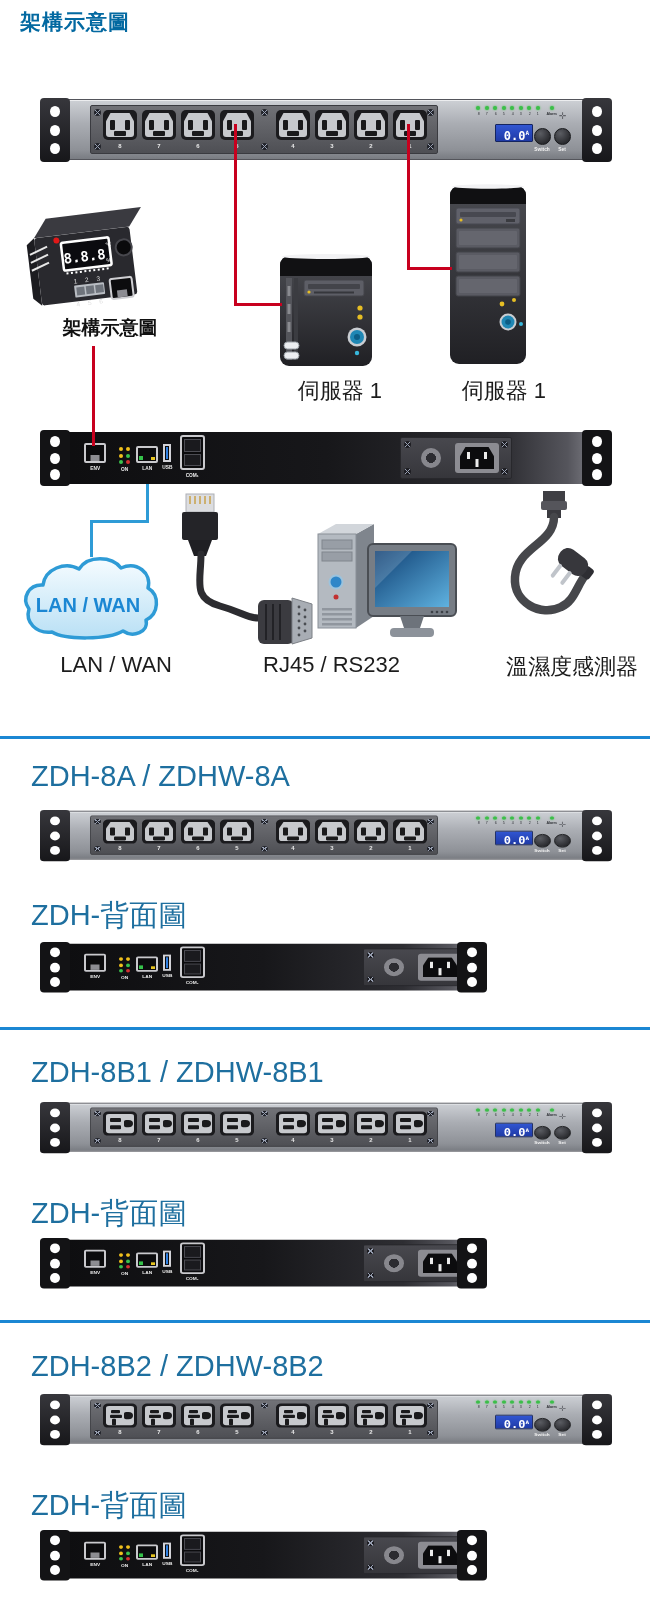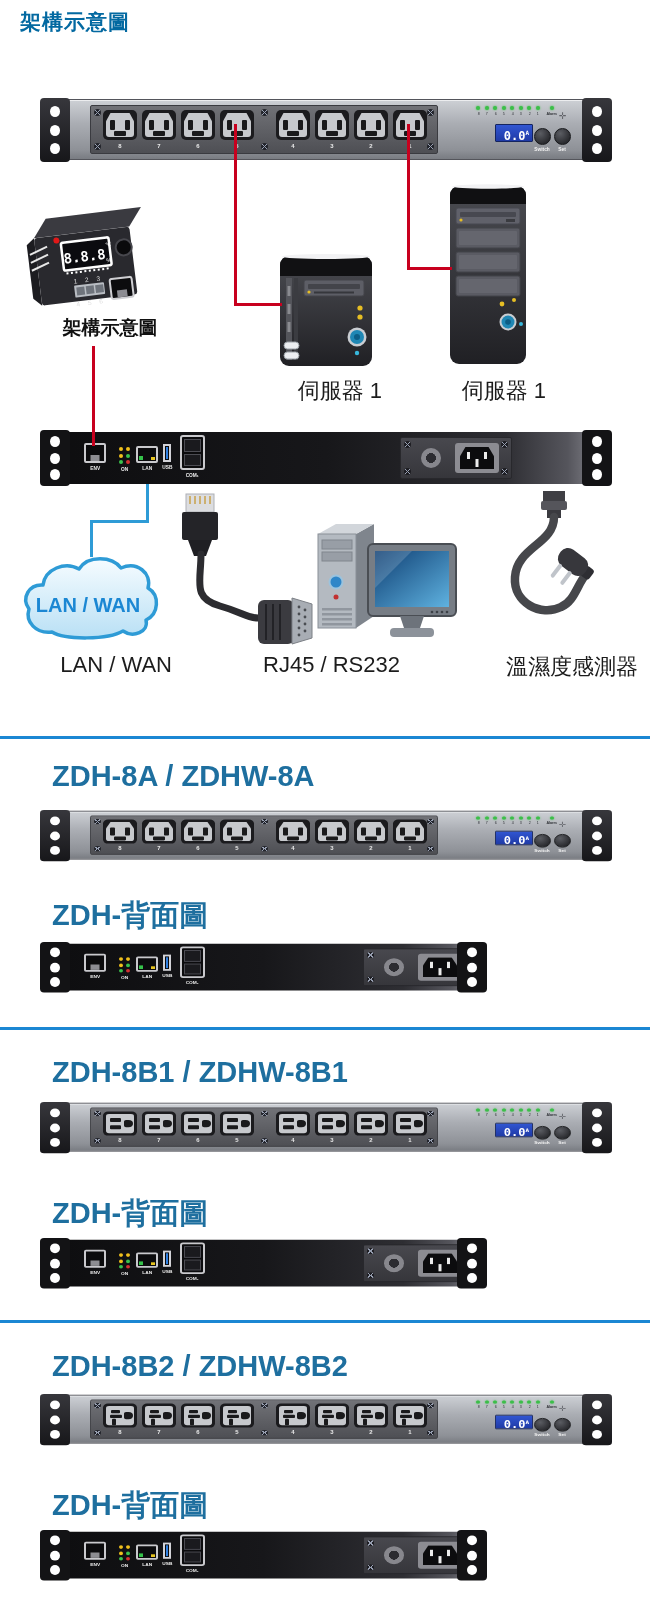--- a/index.html
+++ b/index.html
@@ -1,20 +1,20 @@
 <!DOCTYPE html>
 <html><head>
 <meta charset="utf-8">
 <style>
   *{margin:0;padding:0;box-sizing:border-box}
   html,body{background:#fff}
   body{width:650px;height:1620px;position:relative;font-family:"Liberation Sans","DejaVu Sans",sans-serif;overflow:hidden}
   .abs{position:absolute}
   .page-title{left:20px;top:8px;font-size:21px;font-weight:bold;color:#0369a1;letter-spacing:1px}
-  .sec-h{left:52px;font-size:29px;font-weight:bold;color:#1E6F9F}
+  .sec-h{left:31px;font-size:29px;font-weight:normal;color:#1E6F9F}
   .divider{left:0;width:650px;height:3px;background:#1B87D3}
   .caption{font-size:22px;color:#1c1c1c;text-align:right}
   .sensor-label{font-size:19px;font-weight:bold;color:#111;text-align:center}
   .lred{background:#C8001E;z-index:30}
   .lblue{background:#2E9BD6;z-index:30}
 
   
   .pduf{width:572px;height:64px;z-index:10}
   .syf{transform:scale(1,.8);transform-origin:0 0}
   .pduf .body{position:absolute;left:5px;right:5px;top:1px;bottom:2px;background:linear-gradient(180deg,#cdd0d5 0%,#aaadb3 40%,#8e9197 85%,#797c82 100%);border:1px solid #54555b;border-radius:2px;box-shadow:inset 0 1px 0 #ecedef}

